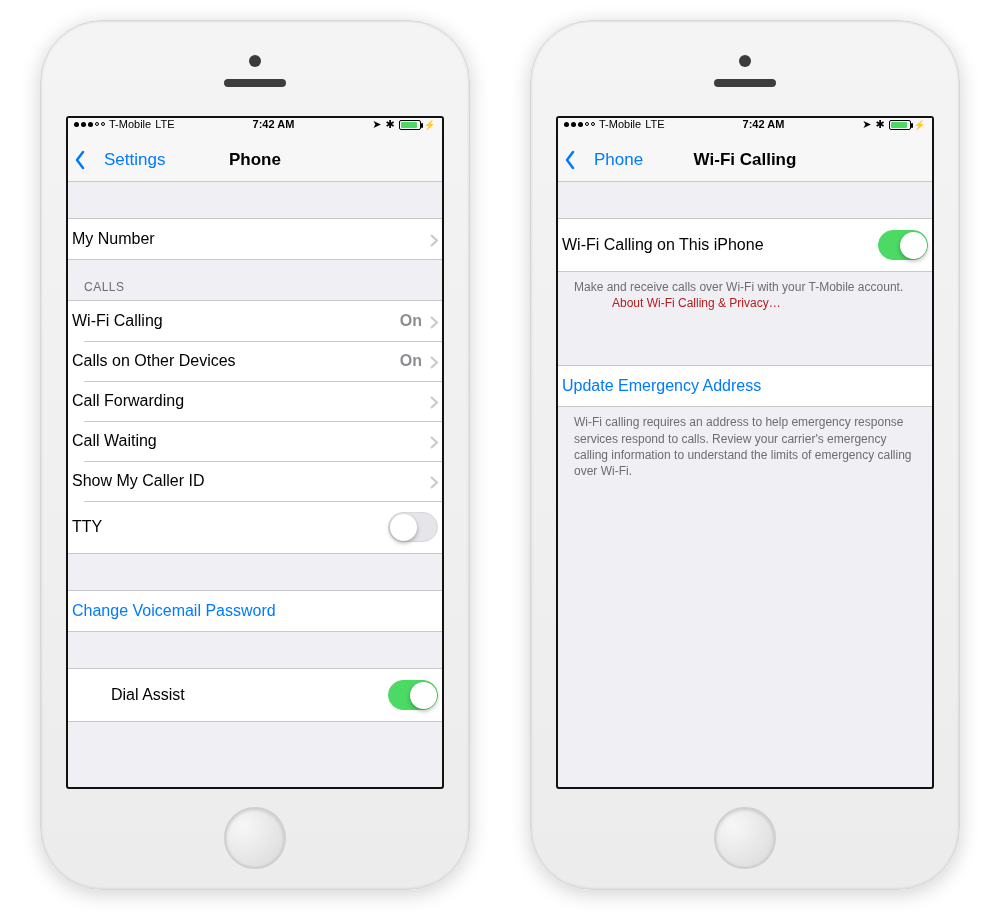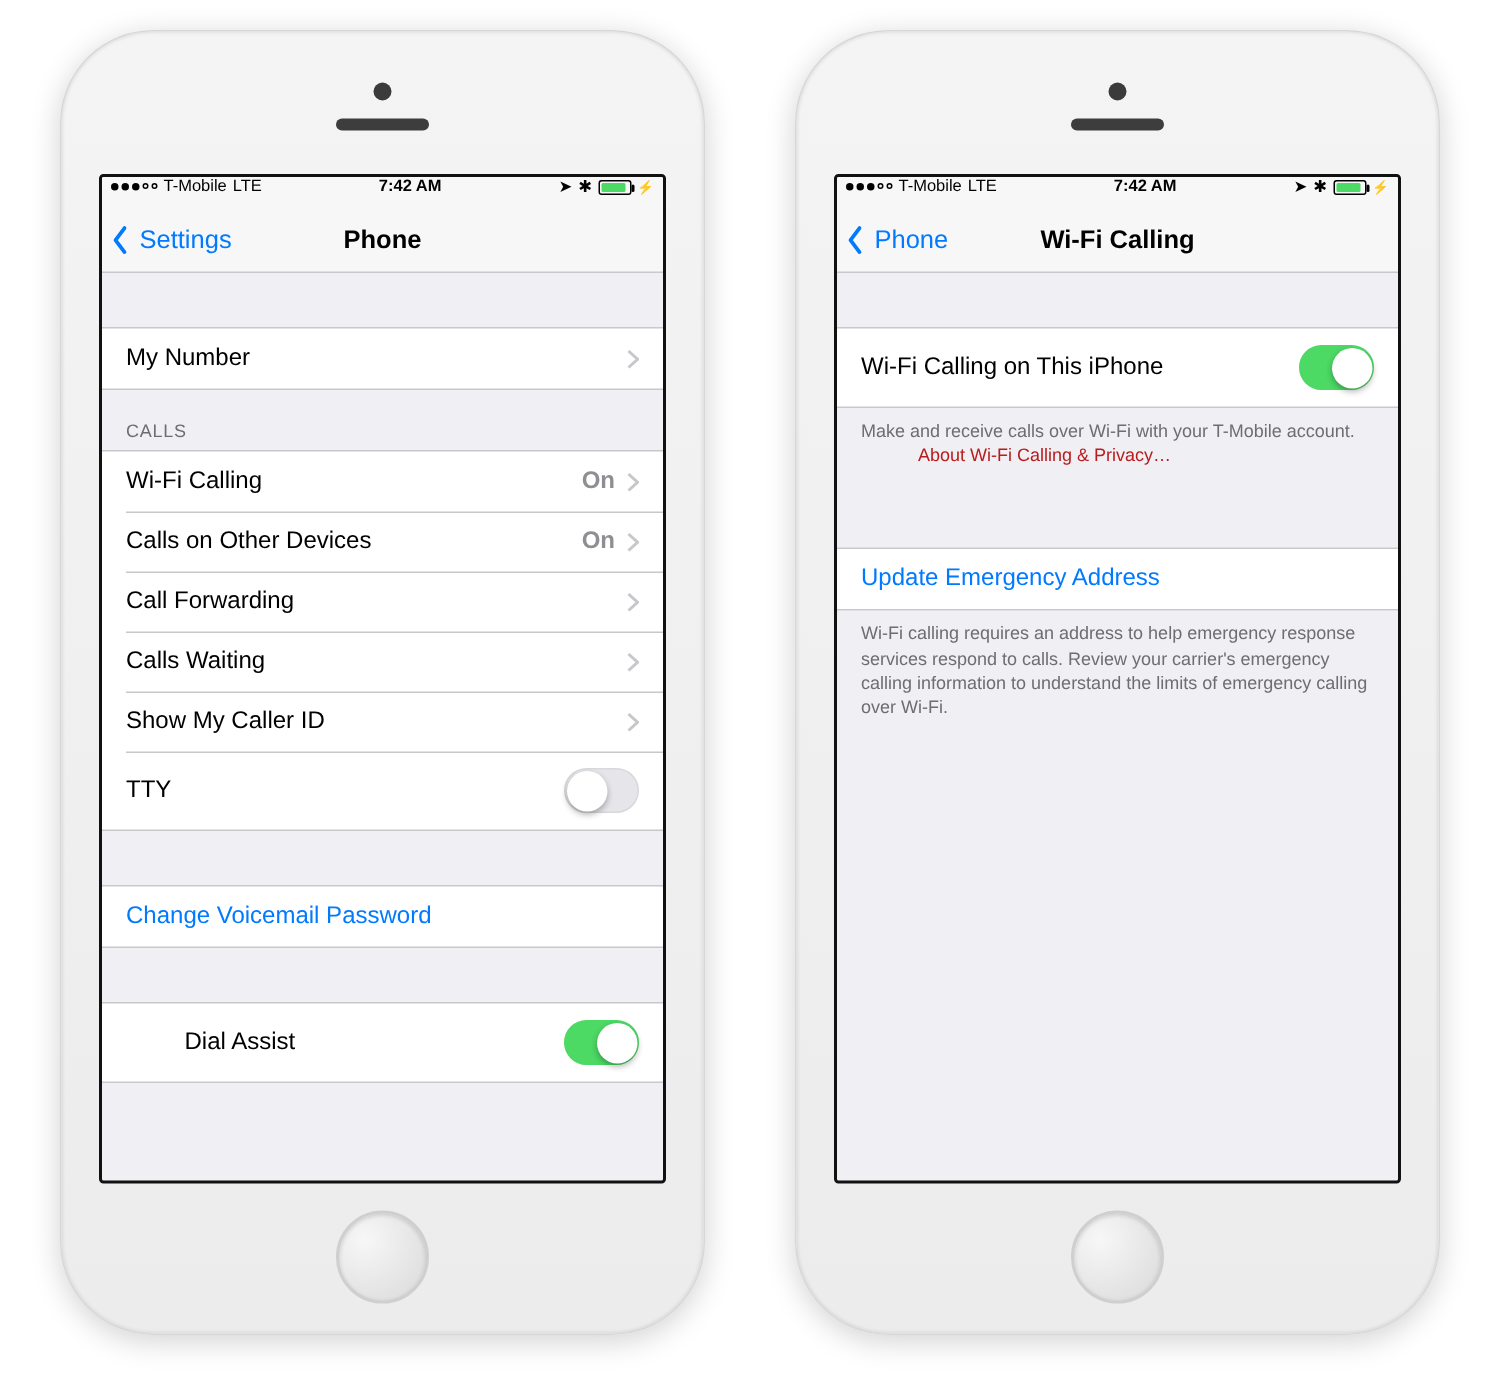--- a/index.html
+++ b/index.html
@@ -83,21 +83,21 @@
     background: #f7f7f8;
     border-bottom: 1px solid #c8c7cc;
     display: flex;
     align-items: center;
     position: relative;
     justify-content: center;
   }
   .nav-title { font-size: 17px; font-weight: 600; color:#000; }
   .nav-back {
     position: absolute; left: 6px; top: 0; bottom:0;
-    display: flex; align-items: center; gap: 7px;
+    display: flex; align-items: center; gap: 18px;
     color: #007aff; font-size: 17px;
     cursor: pointer;
   }
   .chevron-left {
     width: 12px; height: 20px;
   }
   .chevron-left svg { stroke:#007aff; }
 
   .content { overflow: hidden; height: calc(100% - 64px); }
 
@@ -105,21 +105,21 @@
     font-size: 12px; color:#6d6d72; letter-spacing:0.5px;
     padding: 20px 16px 6px 16px;
     text-transform: uppercase;
   }
   .spacer { height: 36px; }
   .spacer-sm { height: 18px; }
 
   .cell-group { background:#fff; border-top:1px solid #c8c7cc; border-bottom:1px solid #c8c7cc; }
   .cell {
     display:flex; align-items:center; justify-content:space-between;
-    padding: 11px 16px;
+    padding: 11px 4px;
     font-size: 16px;
     color:#000;
     position: relative;
     cursor: pointer;
   }
   .cell + .cell::before {
     content:""; position:absolute; top:0; left:16px; right:0;
     height:1px; background:#c8c7cc;
   }
   .cell .right { display:flex; align-items:center; gap:8px;font-weight:bold; }
@@ -234,21 +234,21 @@
         </div>
         <div class="cell">
           <span>Call Forwarding</span>
           <span class="right">
               <span class="chevron"><svg viewBox="0 0 8 13" fill="none">
                   <polyline points="1,1 7,6.5 1,12"></polyline>
                 </svg></span>
             </span>
         </div>
         <div class="cell">
-          <span>Calls Waiting</span>
+          <span>Call Waiting</span>
           <span class="right">
               <span class="chevron"><svg viewBox="0 0 8 13" fill="none">
                   <polyline points="1,1 7,6.5 1,12"></polyline>
                 </svg></span>
             </span>
         </div>
         <div class="cell">
           <span>Show My Caller ID</span>
           <span class="right">
               <span class="chevron"><svg viewBox="0 0 8 13" fill="none">

